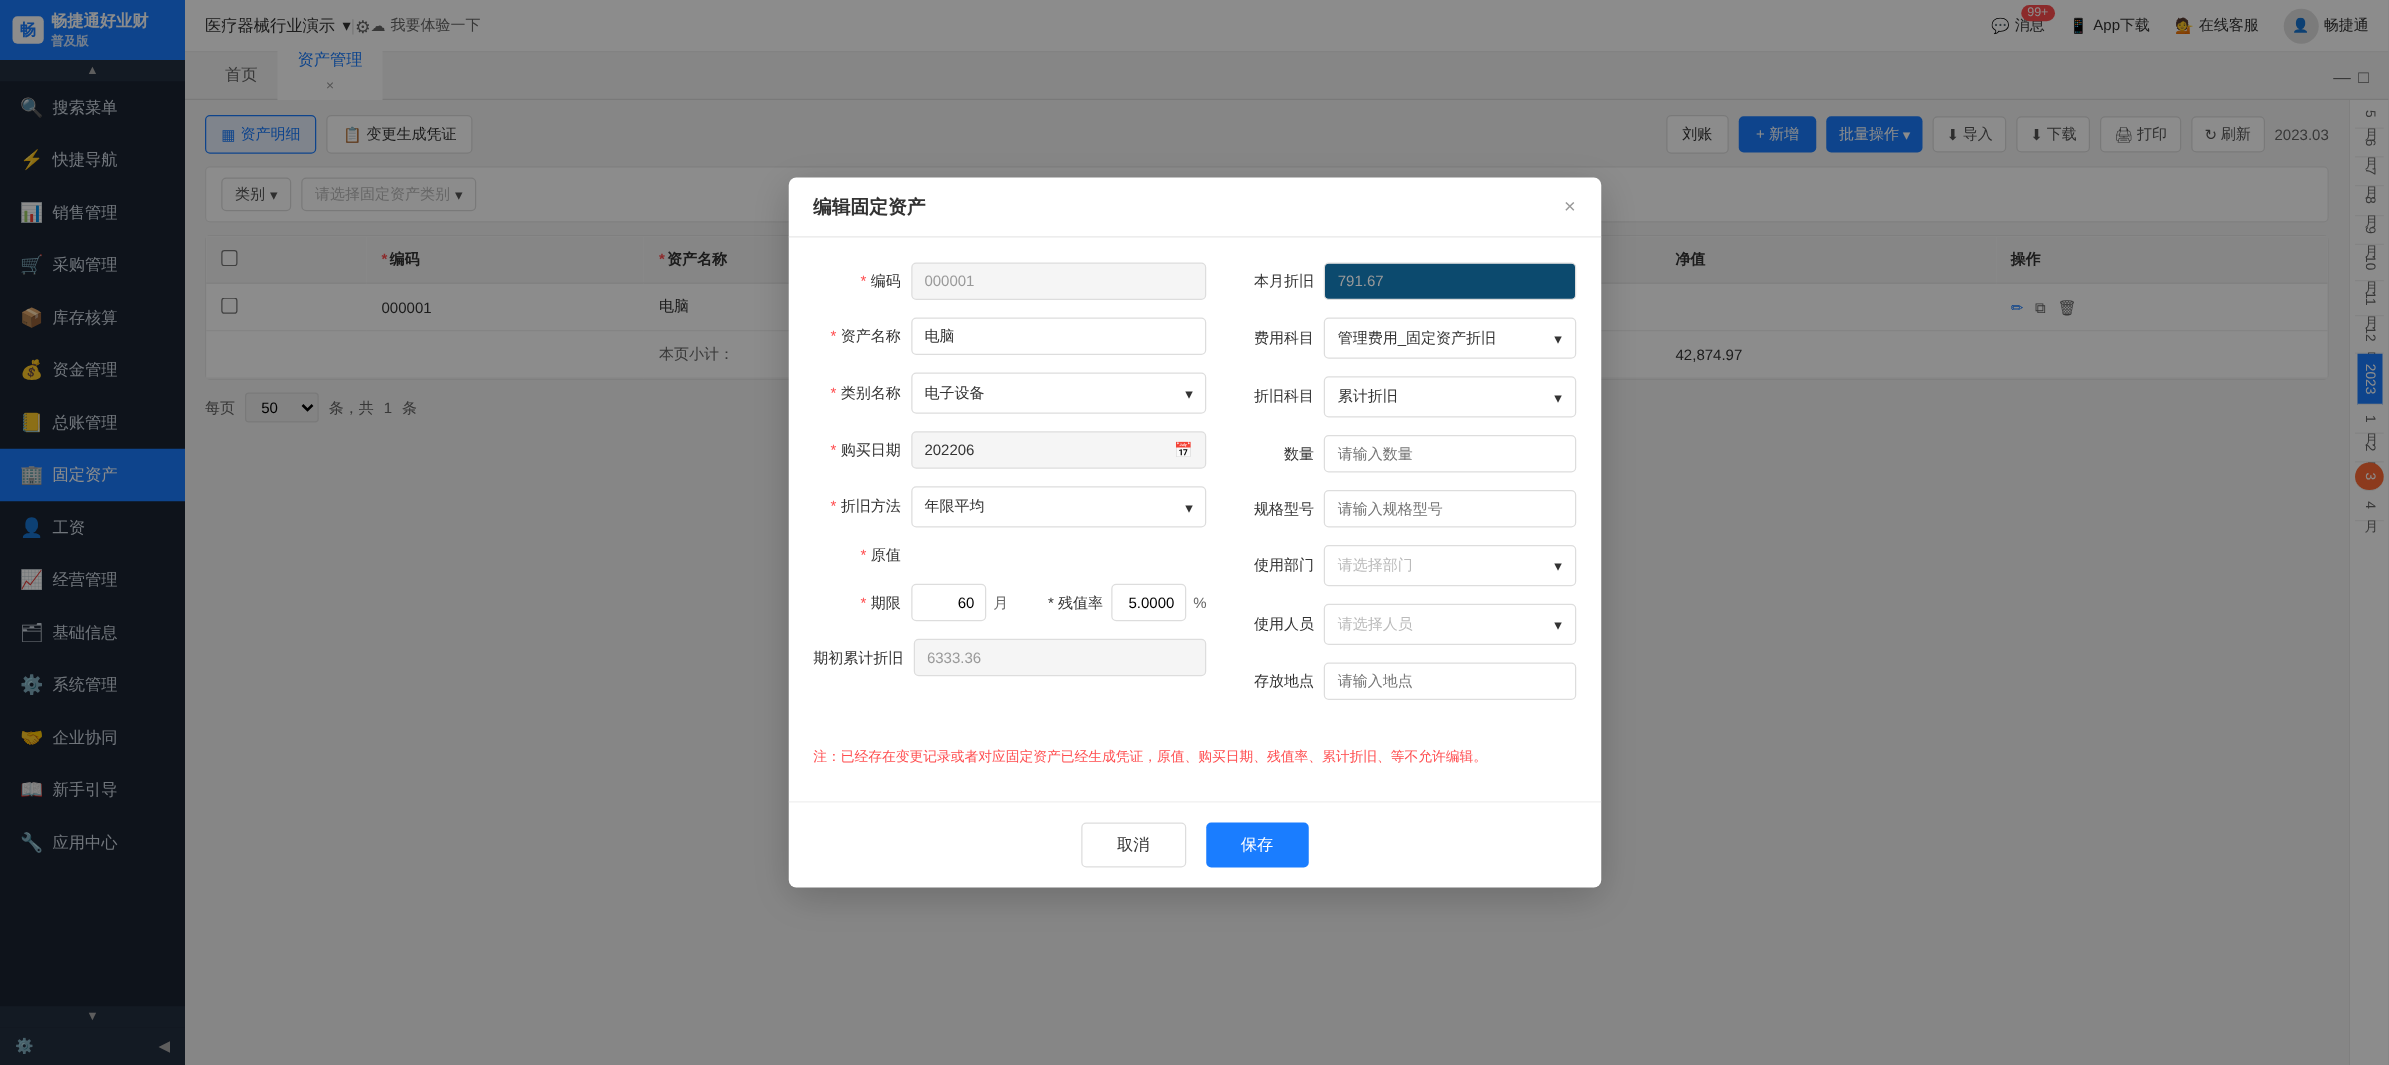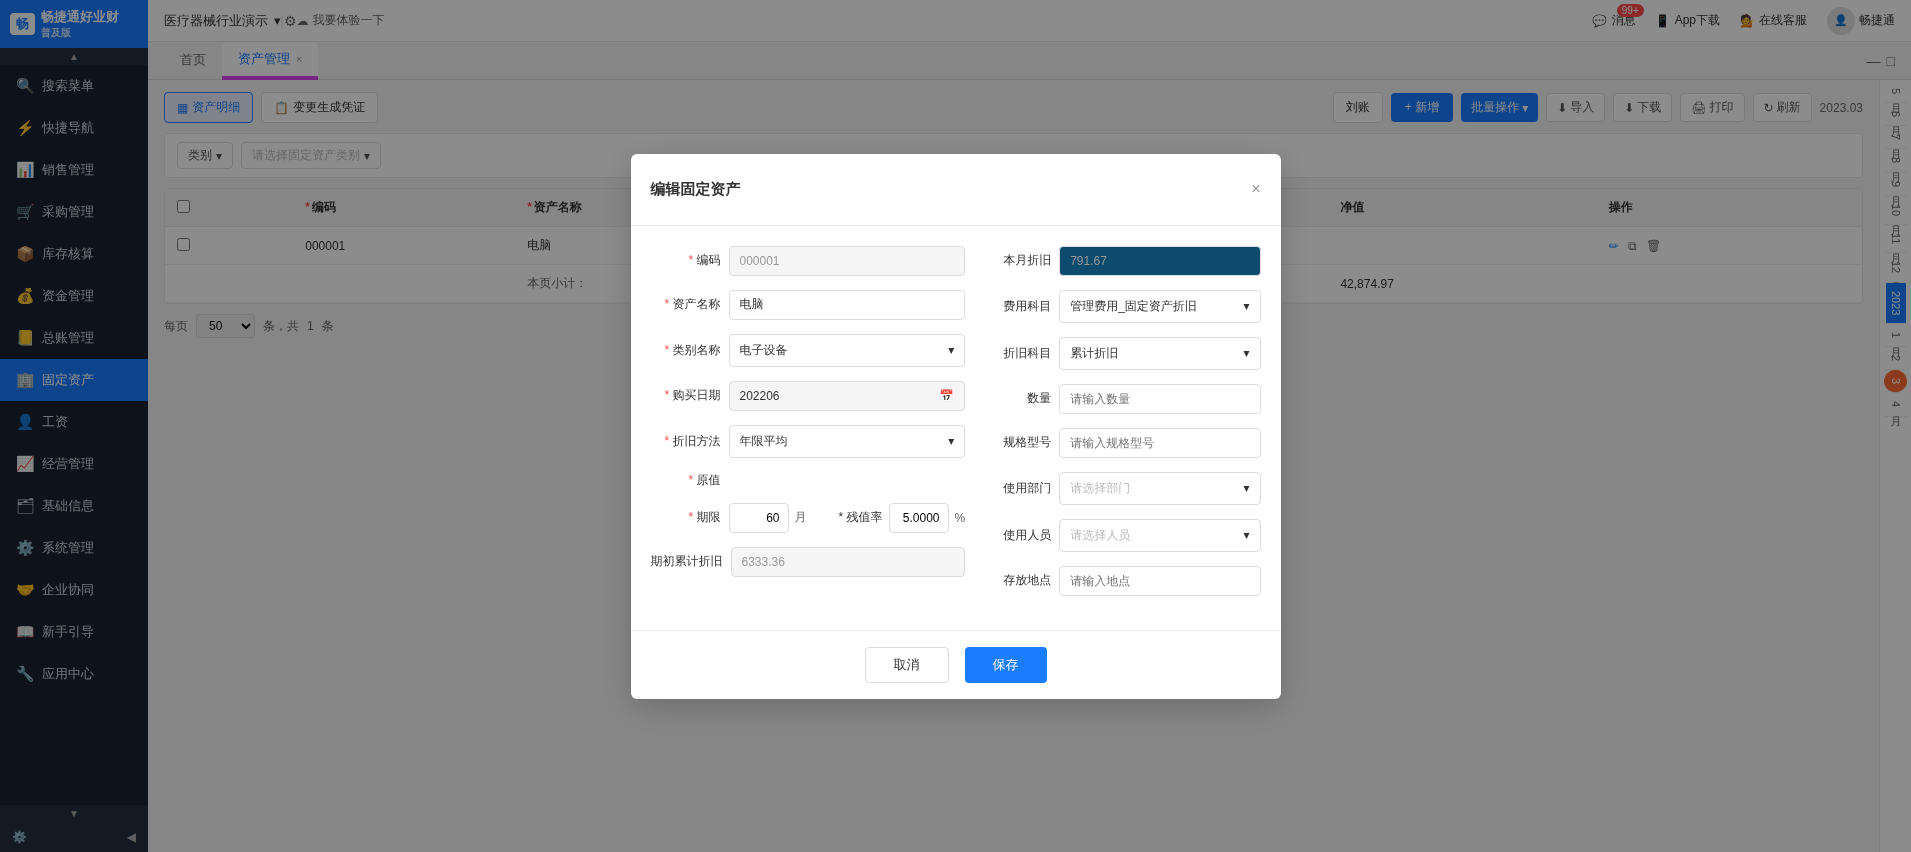--- a/index.html
+++ b/index.html
@@ -143,22 +143,23 @@
       font-size: 13px;
       color: #666;
       border-bottom: 2px solid transparent;
       display: flex;
       align-items: center;
       gap: 6px;
     }
     .tab.active {
       background: white;
       color: #1a7dff;
-      border-bottom: 4px solid #d946ef;
+      border-bottom: 8px solid #d946ef;
       border-radius: 4px 4px 0 0;
+      flex-direction: column;
     }
     .tab-close { font-size: 11px; color: #999; cursor: pointer; }
     .tab-expand-btn {
       margin-left: auto;
       display: flex;
       gap: 6px;
     }
     .tab-expand-btn span { cursor: pointer; color: #666; font-size: 14px; }
 
     
@@ -326,21 +327,21 @@
       border-radius: 6px;
       width: 650px;
       max-height: 90vh;
       overflow: auto;
       box-shadow: 0 8px 32px rgba(0,0,0,0.2);
     }
     .dialog-header {
       display: flex;
       align-items: center;
       justify-content: space-between;
-      padding: 26px 20px;
+      padding: 14px 20px;
       border-bottom: 1px solid #e8e8e8;
     }
     .dialog-title {
       font-size: 15px;
       font-weight: 600;
       color: #333;
     }
     .dialog-close {
       cursor: pointer;
       color: #999;
@@ -836,20 +837,21 @@
           </div>
 
           <div class="form-row" style="margin-bottom:14px;">
             <span class="form-label">存放地点</span>
             <input type="text" class="form-input" placeholder="请输入地点" style="">
           </div>
         </div>
 
       </div>
 
+      <div class="dialog-note">注：已经存在变更记录或者对应固定资产已经生成凭证，原值、购买日期、残值率、累计折旧、等不允许编辑。</div>
     </div>
 
     <div class="dialog-footer">
       <button class="btn-cancel">取消</button>
       <button class="btn-save">保存</button>
     </div>
   </div>
 </div>
 
 </body></html>

